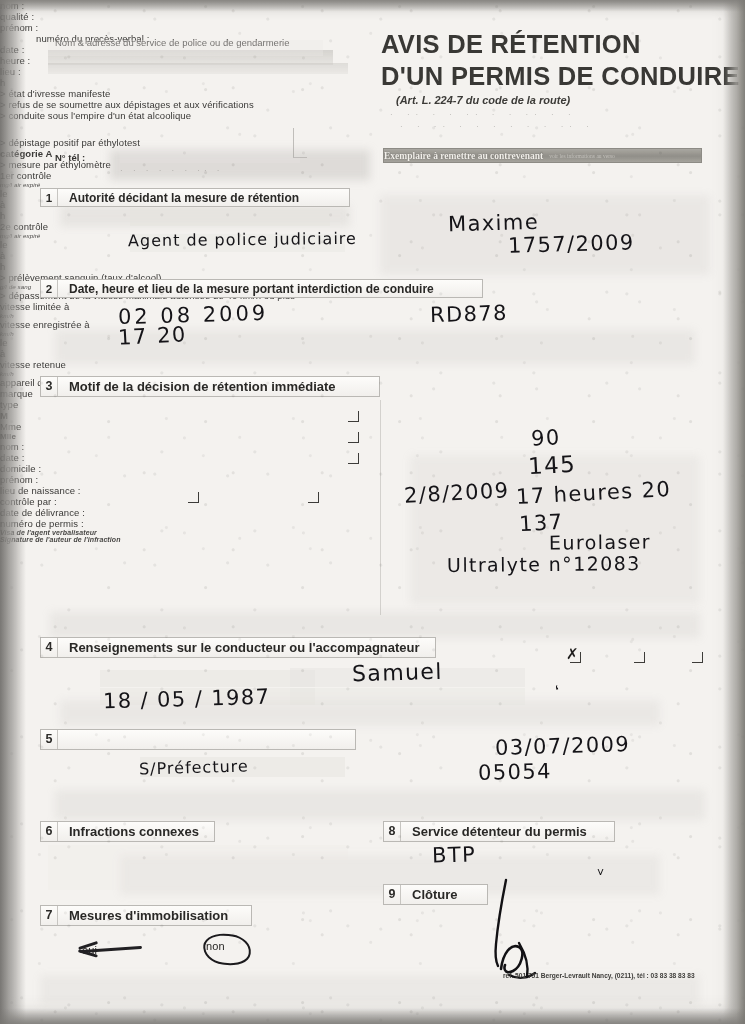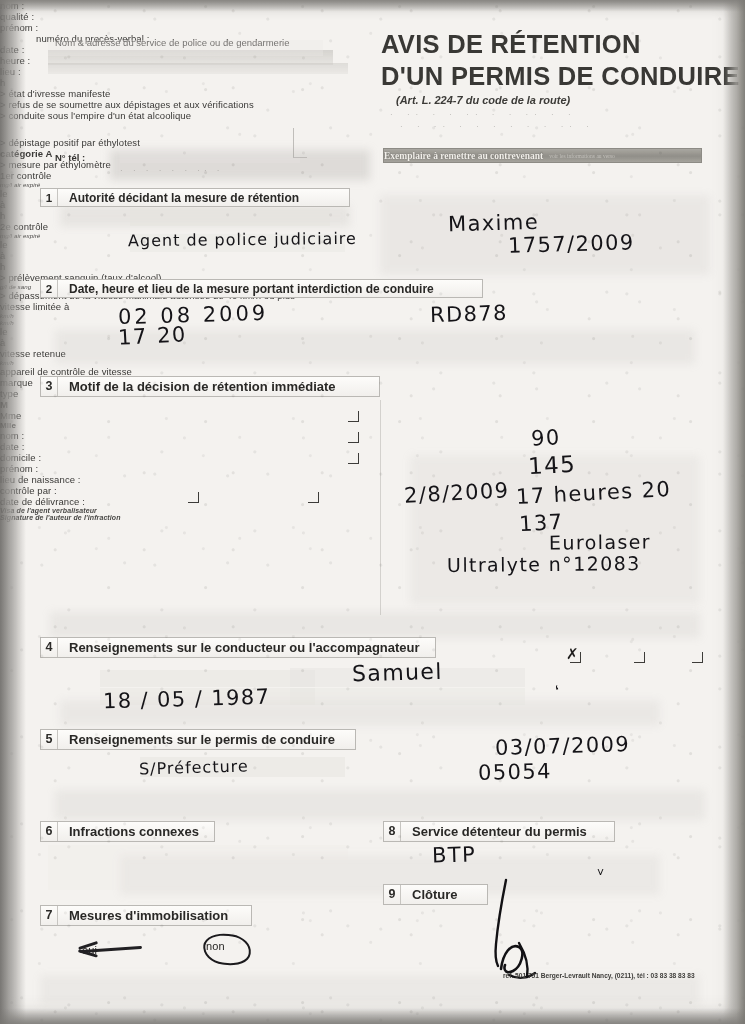--- a/index.html
+++ b/index.html
@@ -361,20 +361,21 @@
   <div class="hw s" style="left:255px;top:590px;"></div>
 
   <div class="abs" style="left:380px;top:400px;width:1px;height:215px;background:rgba(176,174,170,.5);"></div>
 
   <div class="ptext" style="left:392px;top:410px;">&gt; dépassement de la vitesse maximale autorisée de 40 km/h ou plus</div>
 
   <div class="ptext" style="left:418px;top:436px;">vitesse limitée à</div>
   <div class="hw l up" style="left:531px;top:426px;">90</div>
   <div class="ptext xs" style="left:583px;top:440px;">km/h</div>
 
+  <div class="ptext" style="left:418px;top:462px;">vitesse enregistrée à</div>
   <div class="hw l up" style="left:528px;top:452px;font-size:23px;">145</div>
   <div class="ptext xs" style="left:588px;top:468px;">km/h</div>
 
   <div class="ptext" style="left:394px;top:494px;">le</div>
   <div class="hw l up" style="left:404px;top:481px;">2/8/2009</div>
   <div class="ptext" style="left:496px;top:494px;">à</div>
   <div class="hw l up" style="left:516px;top:481px;">17 heures 20</div>
 
   <div class="ptext" style="left:420px;top:521px;">vitesse retenue</div>
   <div class="hw l up" style="left:519px;top:511px;">137</div>
@@ -417,27 +418,27 @@
   <div class="hw" style="left:108px;top:668px;"></div>
   <div class="hw l" style="left:103px;top:687px;">18 / 05 / 1987</div>
   <div class="hw l" style="left:352px;top:660px;font-size:22px;">Samuel</div>
   <div class="hw" style="left:360px;top:692px;"></div>
   <div class="hw" style="left:120px;top:710px;"></div>
 
   <div class="sig" style="left:556px;top:682px;font-size:19px;transform:rotate(-12deg);">ʻ</div>
 
   <div class="sec big" style="left:40px;top:729px;width:316px;">
     <span class="num">5</span>
-    <span class="title">Renseignements sur le permis de conduire</span>
   </div>
 
   <div class="fbox" style="left:140px;top:757px;width:205px;height:20px;opacity:.5;"></div>
 
   <div class="ptext" style="left:80px;top:768px;">contrôle par :</div>
   <div class="ptext" style="left:388px;top:745px;">date de délivrance :</div>
+  <div class="ptext" style="left:388px;top:770px;">numéro de permis :</div>
 
   <div class="hw s" style="left:139px;top:758px;">S/Préfecture</div>
   <div class="hw l" style="left:495px;top:734px;">03/07/2009</div>
   <div class="hw l" style="left:478px;top:760px;">05054</div>
 
   <div class="sec big" style="left:40px;top:821px;width:175px;">
     <span class="num">6</span>
     <span class="title">Infractions connexes</span>
   </div>
   <div class="fbox light" style="left:48px;top:845px;width:300px;height:45px;opacity:.25;"></div>

